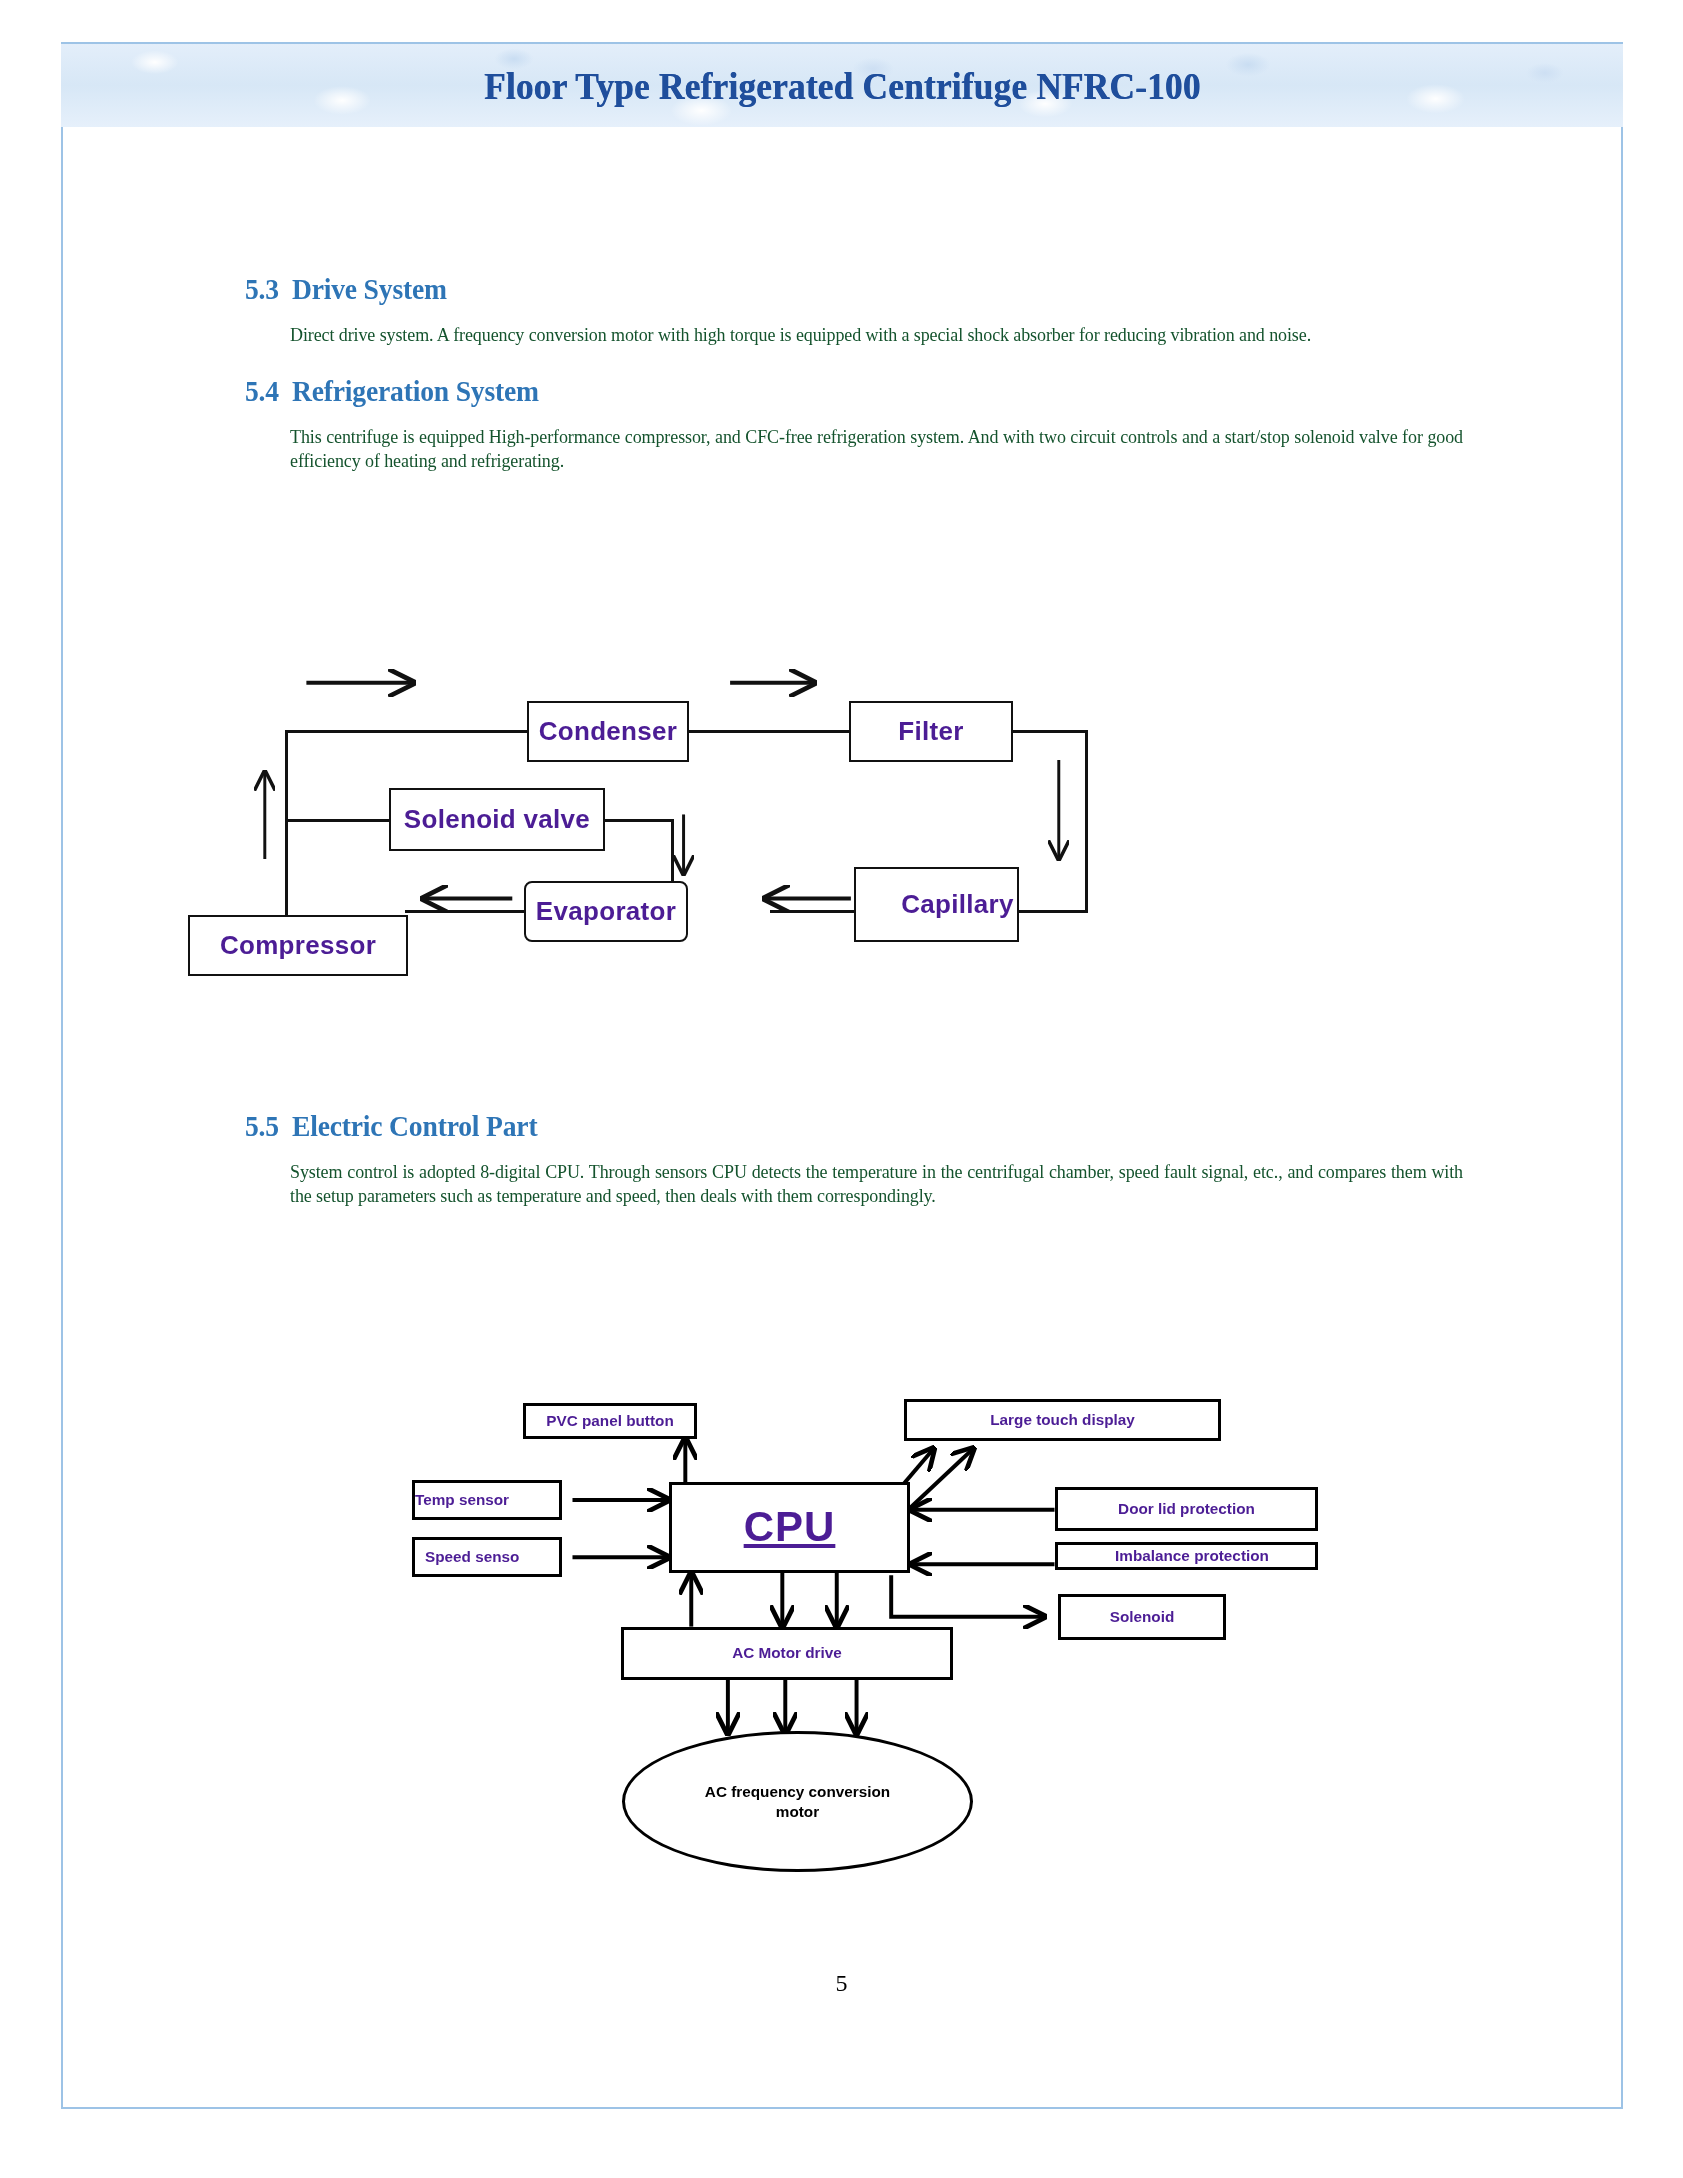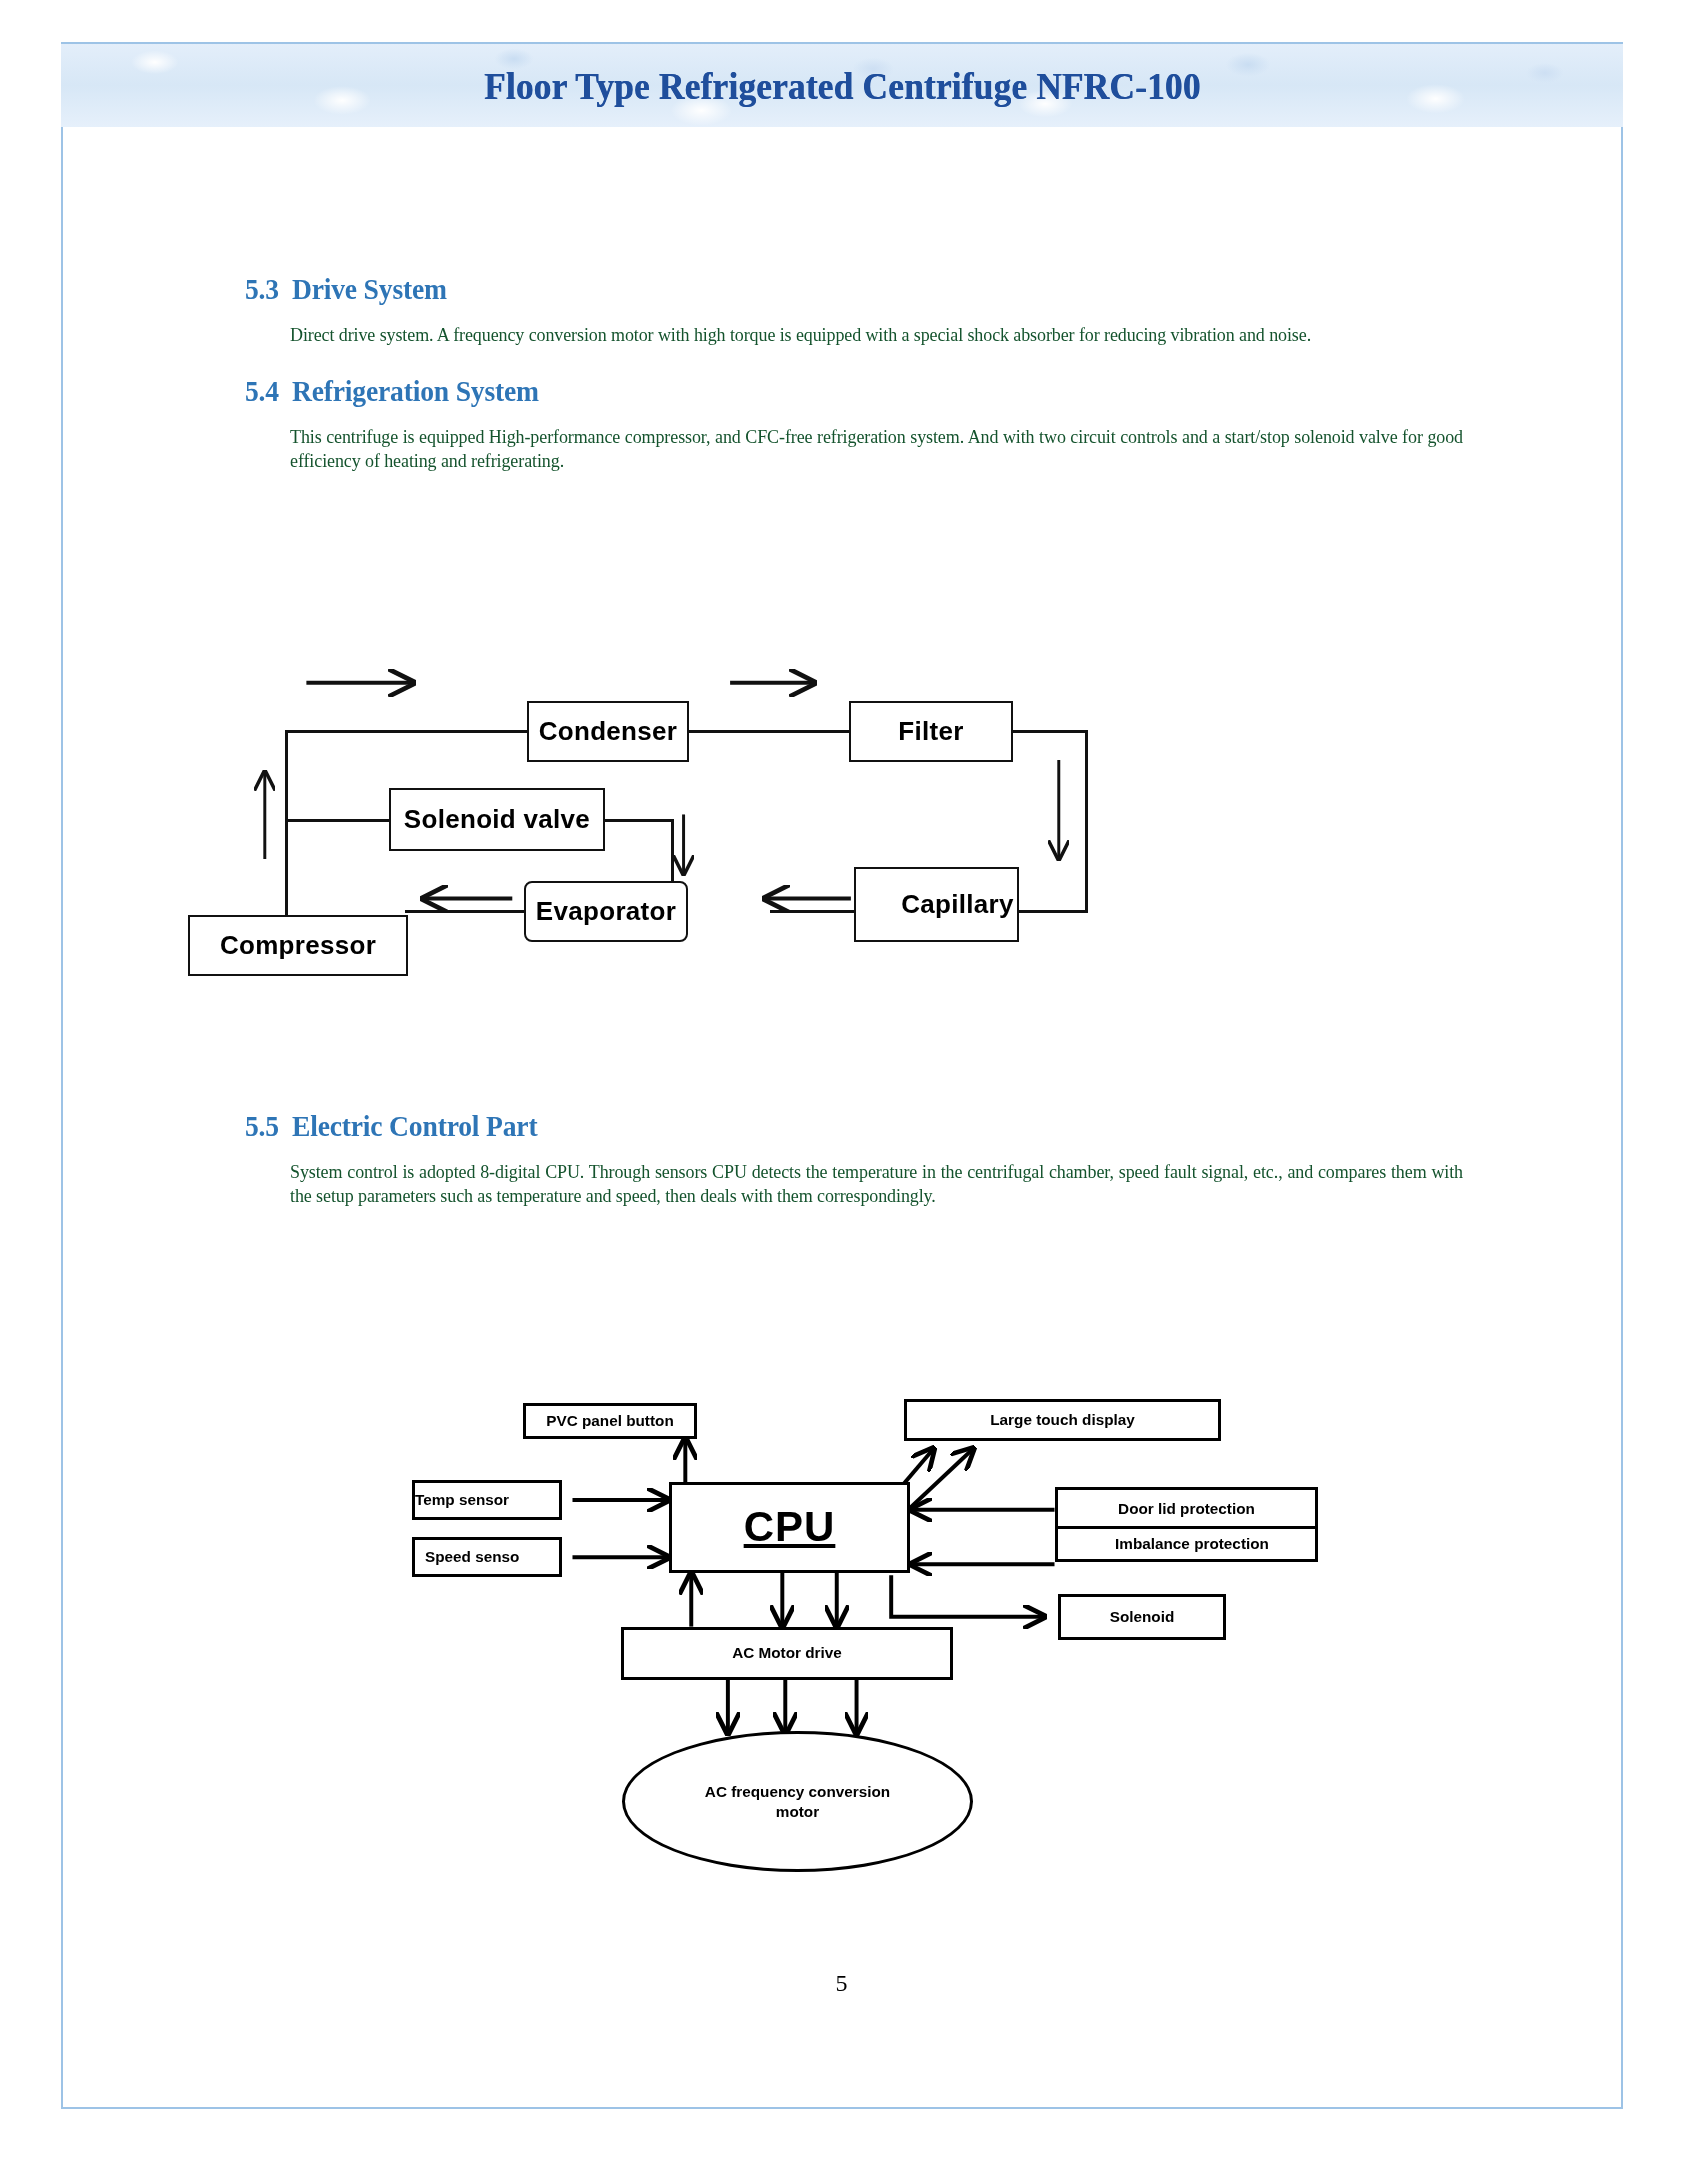--- a/index.html
+++ b/index.html
@@ -94,21 +94,21 @@
 
   
   .diagram { position: relative; }
   .dbox {
     position: absolute;
     background: #fff;
     display: flex;
     align-items: center;
     justify-content: center;
     font-family: "Liberation Sans", sans-serif;
-    color: #000000;
+    color: #4c1d95;
     text-align: center;
     line-height: 1.1;
   }
   .dline { position: absolute; background: #000; }
 
   
   #refrig-diagram {
     position: absolute;
     left: 245px; top: 661px;
     width: 1287px; height: 297px;
@@ -323,21 +323,21 @@
   </div>
 
   <div class="dbox" style="left:478px; top:18px; width:317px; height:42px;">
     <span>Large touch display</span>
   </div>
 
   <div class="dbox" style="left:629px; top:106px; width:263px; height:44px;">
     <span>Door lid protection</span>
   </div>
 
-  <div class="dbox" style="left:629px; top:145px; width:263px; height:36px;padding-left:11px;">
+  <div class="dbox" style="left:629px; top:161px; width:263px; height:28px;padding-left:11px;">
     <span>Imbalance protection</span>
   </div>
 
   <div class="dbox" style="left:632px; top:213px; width:168px; height:46px;">
     <span>Solenoid</span>
   </div>
 
   <div class="dbox" style="left:195px; top:246px; width:332px; height:53px;">
     <span>AC Motor drive</span>
   </div>

